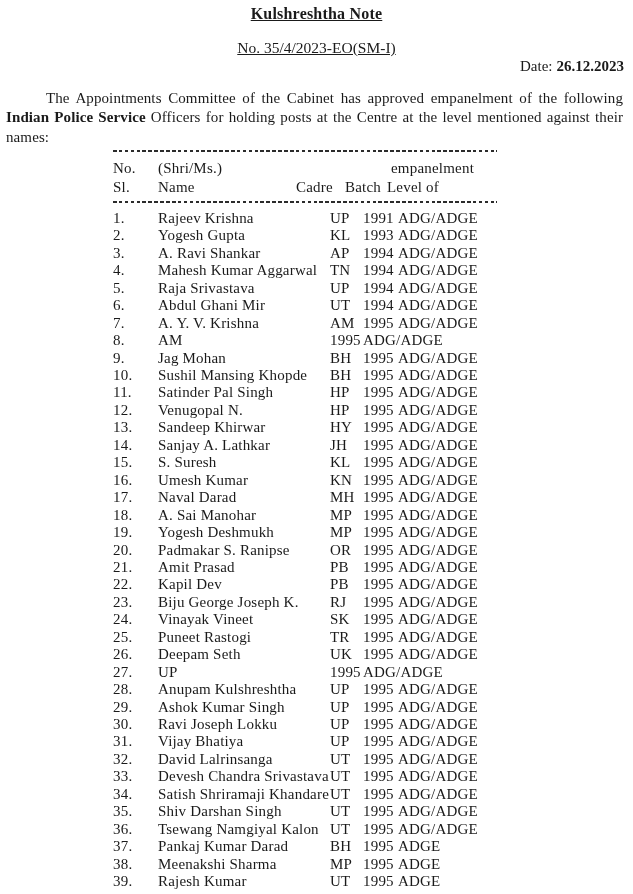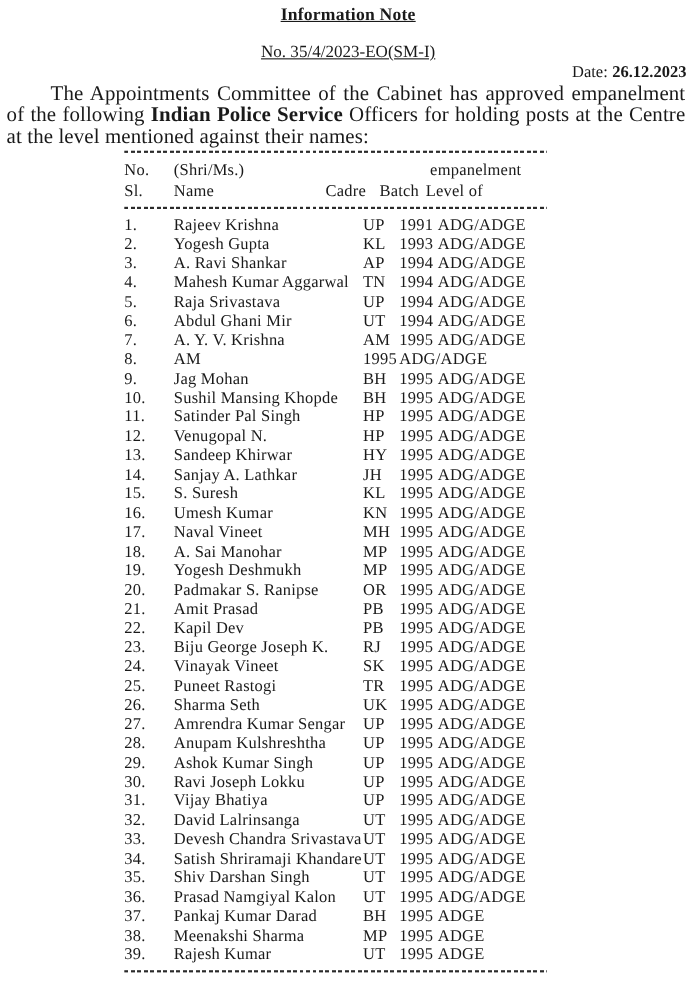--- a/index.html
+++ b/index.html
@@ -35,22 +35,22 @@
   .date-line {
     text-align: right;
     padding-right: 9px;
     font-size: 15px;
     line-height: 17px;
     margin-top: 1px;
   }
   .date-line .date-label { margin-right: 4px; }
 
   .intro {
-    margin: 1px 10px 0 6px;
-    font-size: 19px;
+    margin: 14px 10px 0 6px;
+    font-size: 15px;
     line-height: 19.3px;
     text-align: justify;
     text-indent: 40px;
     letter-spacing: 0.1px;
   }
 
   .table-wrap {
     margin-left: 113px;
     width: 384px;
     font-size: 15px;
@@ -90,21 +90,21 @@
     font-size: 15px;
     line-height: 16px;
   }
 </style>
 </head>
 <body>
 
 <div class="page">
 
   <div class="title-block">
-    <div class="doc-title">Information Note</div>
+    <div class="doc-title">Kulshreshtha Note</div>
     <div class="doc-ref">No. 35/4/2023-EO(SM-I)</div>
   </div>
 
   <div class="date-line">
     <span class="date-label">Date:</span><span class="bold">26.12.2023</span>
   </div>
 
   <p class="intro"><span>The Appointments Committee of the Cabinet has approved empanelment of the following </span><span class="bold">Indian Police Service</span><span> Officers for holding posts at the Centre at the level mentioned against their names:</span></p>
 
   <div class="table-wrap">
@@ -252,21 +252,21 @@
         <div class="row">
           <span class="c1">16.</span>
           <span class="c2">Umesh Kumar</span>
           <span class="c3">KN</span>
           <span class="c4">1995</span>
           <span class="c5">ADG/ADGE</span>
         </div>
 
         <div class="row">
           <span class="c1">17.</span>
-          <span class="c2">Naval Vineet</span>
+          <span class="c2">Naval Darad</span>
           <span class="c3">MH</span>
           <span class="c4">1995</span>
           <span class="c5">ADG/ADGE</span>
         </div>
 
         <div class="row">
           <span class="c1">18.</span>
           <span class="c2">A. Sai Manohar</span>
           <span class="c3">MP</span>
           <span class="c4">1995</span>
@@ -324,29 +324,28 @@
         <div class="row">
           <span class="c1">25.</span>
           <span class="c2">Puneet Rastogi</span>
           <span class="c3">TR</span>
           <span class="c4">1995</span>
           <span class="c5">ADG/ADGE</span>
         </div>
 
         <div class="row">
           <span class="c1">26.</span>
-          <span class="c2">Sharma Seth</span>
+          <span class="c2">Deepam Seth</span>
           <span class="c3">UK</span>
           <span class="c4">1995</span>
           <span class="c5">ADG/ADGE</span>
         </div>
 
         <div class="row">
           <span class="c1">27.</span>
-          <span class="c2">Amrendra Kumar Sengar</span>
           <span class="c3">UP</span>
           <span class="c4">1995</span>
           <span class="c5">ADG/ADGE</span>
         </div>
 
         <div class="row">
           <span class="c1">28.</span>
           <span class="c2">Anupam Kulshreshtha</span>
           <span class="c3">UP</span>
           <span class="c4">1995</span>
@@ -404,21 +403,21 @@
         <div class="row">
           <span class="c1">35.</span>
           <span class="c2">Shiv Darshan Singh</span>
           <span class="c3">UT</span>
           <span class="c4">1995</span>
           <span class="c5">ADG/ADGE</span>
         </div>
 
         <div class="row">
           <span class="c1">36.</span>
-          <span class="c2">Prasad Namgiyal Kalon</span>
+          <span class="c2">Tsewang Namgiyal Kalon</span>
           <span class="c3">UT</span>
           <span class="c4">1995</span>
           <span class="c5">ADG/ADGE</span>
         </div>
 
         <div class="row">
           <span class="c1">37.</span>
           <span class="c2">Pankaj Kumar Darad</span>
           <span class="c3">BH</span>
           <span class="c4">1995</span>

